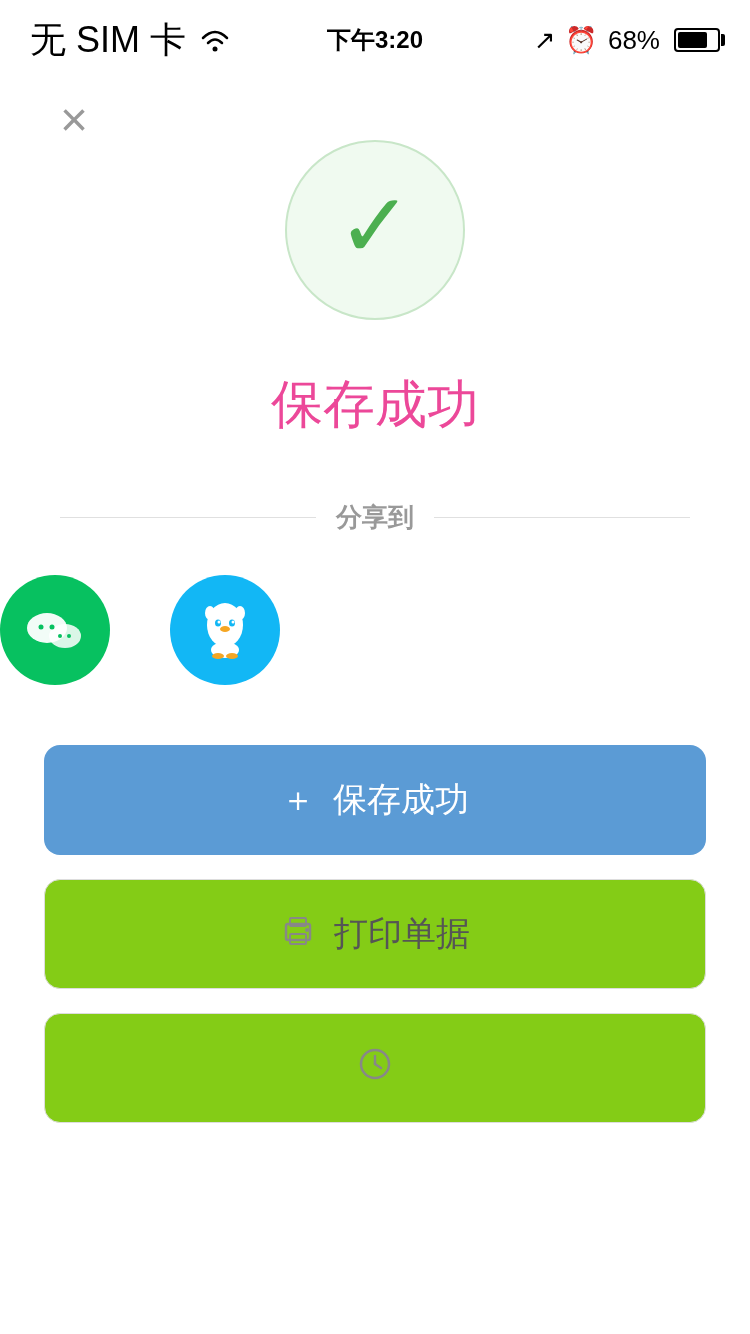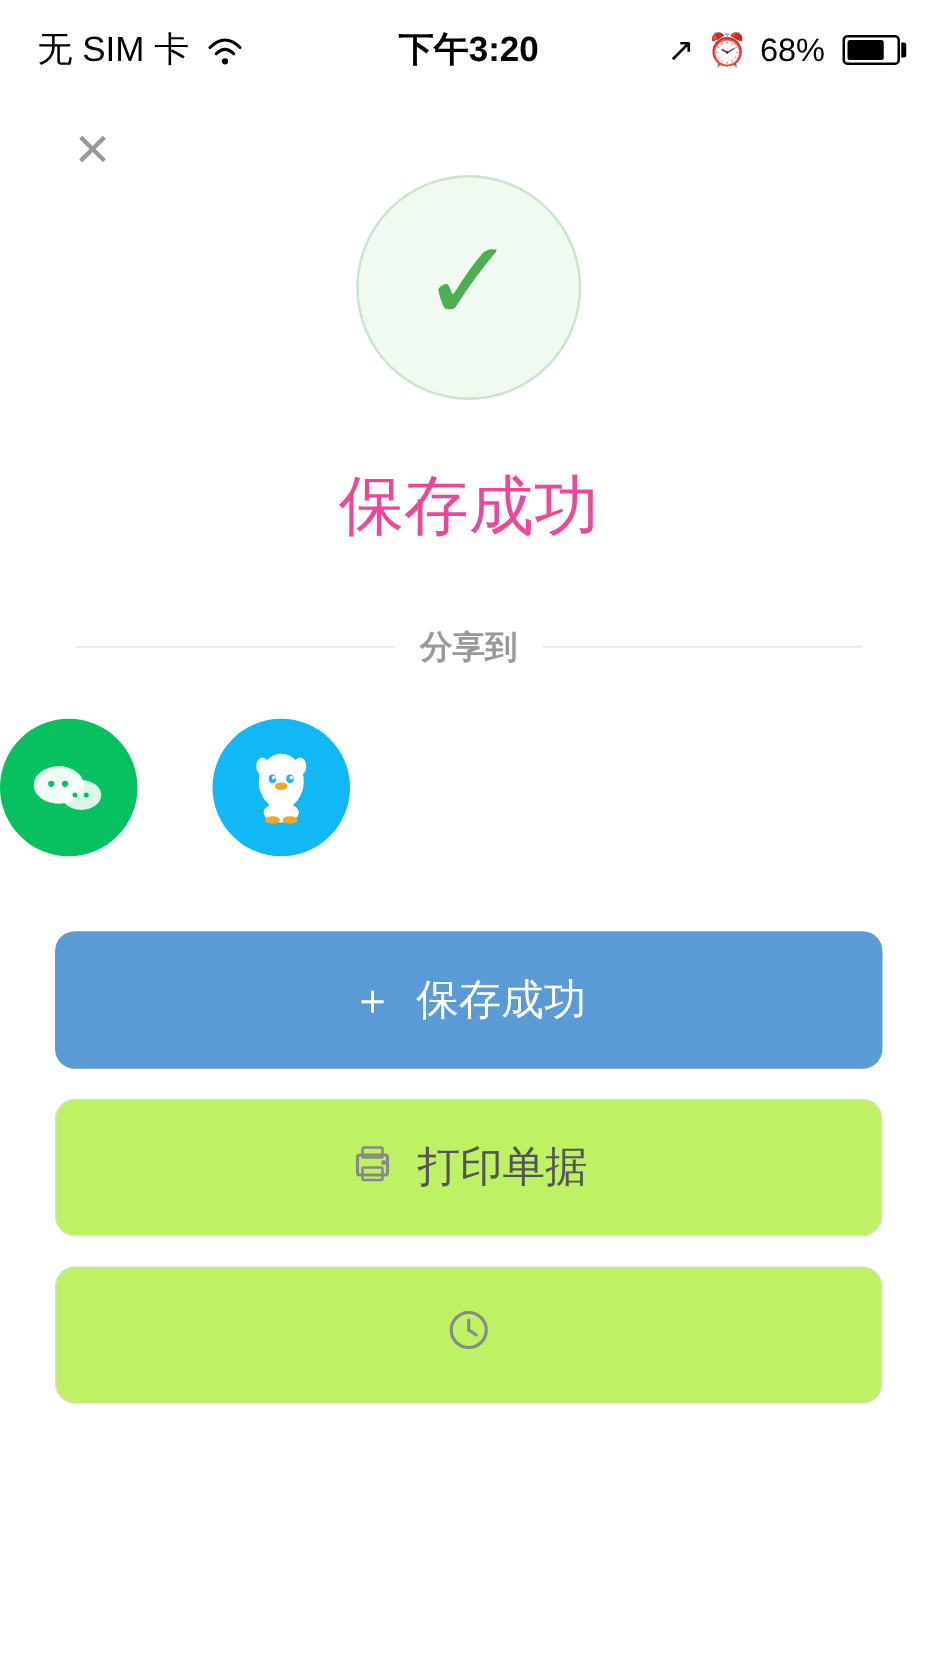--- a/index.html
+++ b/index.html
@@ -22,32 +22,32 @@
       align-items: center;
       justify-content: space-between;
       padding: 0 30px;
       background: #ffffff;
     }
 
     .status-left {
       display: flex;
       align-items: center;
       gap: 12px;
-      font-size: 28px;
+      font-size: 36px;
       color: #000;
       font-weight: 500;
     }
 
     .wifi-icon {
       width: 34px;
       height: 26px;
     }
 
     .status-center {
-      font-size: 28px;
+      font-size: 24px;
       font-weight: 600;
       color: #000;
       position: absolute;
       left: 50%;
       transform: translateX(-50%);
     }
 
     .status-right {
       display: flex;
       align-items: center;
@@ -221,21 +221,21 @@
       border: none;
       outline: none;
     }
 
     .action-btn-primary {
       background: #5b9bd5;
       color: #fff;
     }
 
     .action-btn-secondary {
-      background: #bef264;
+      background: #84cc16;
       color: #555;
       border: 1px solid #ddd;
     }
 
     .action-icon {
       font-size: 34px;
     }
   </style>
 </head>
 <body>

